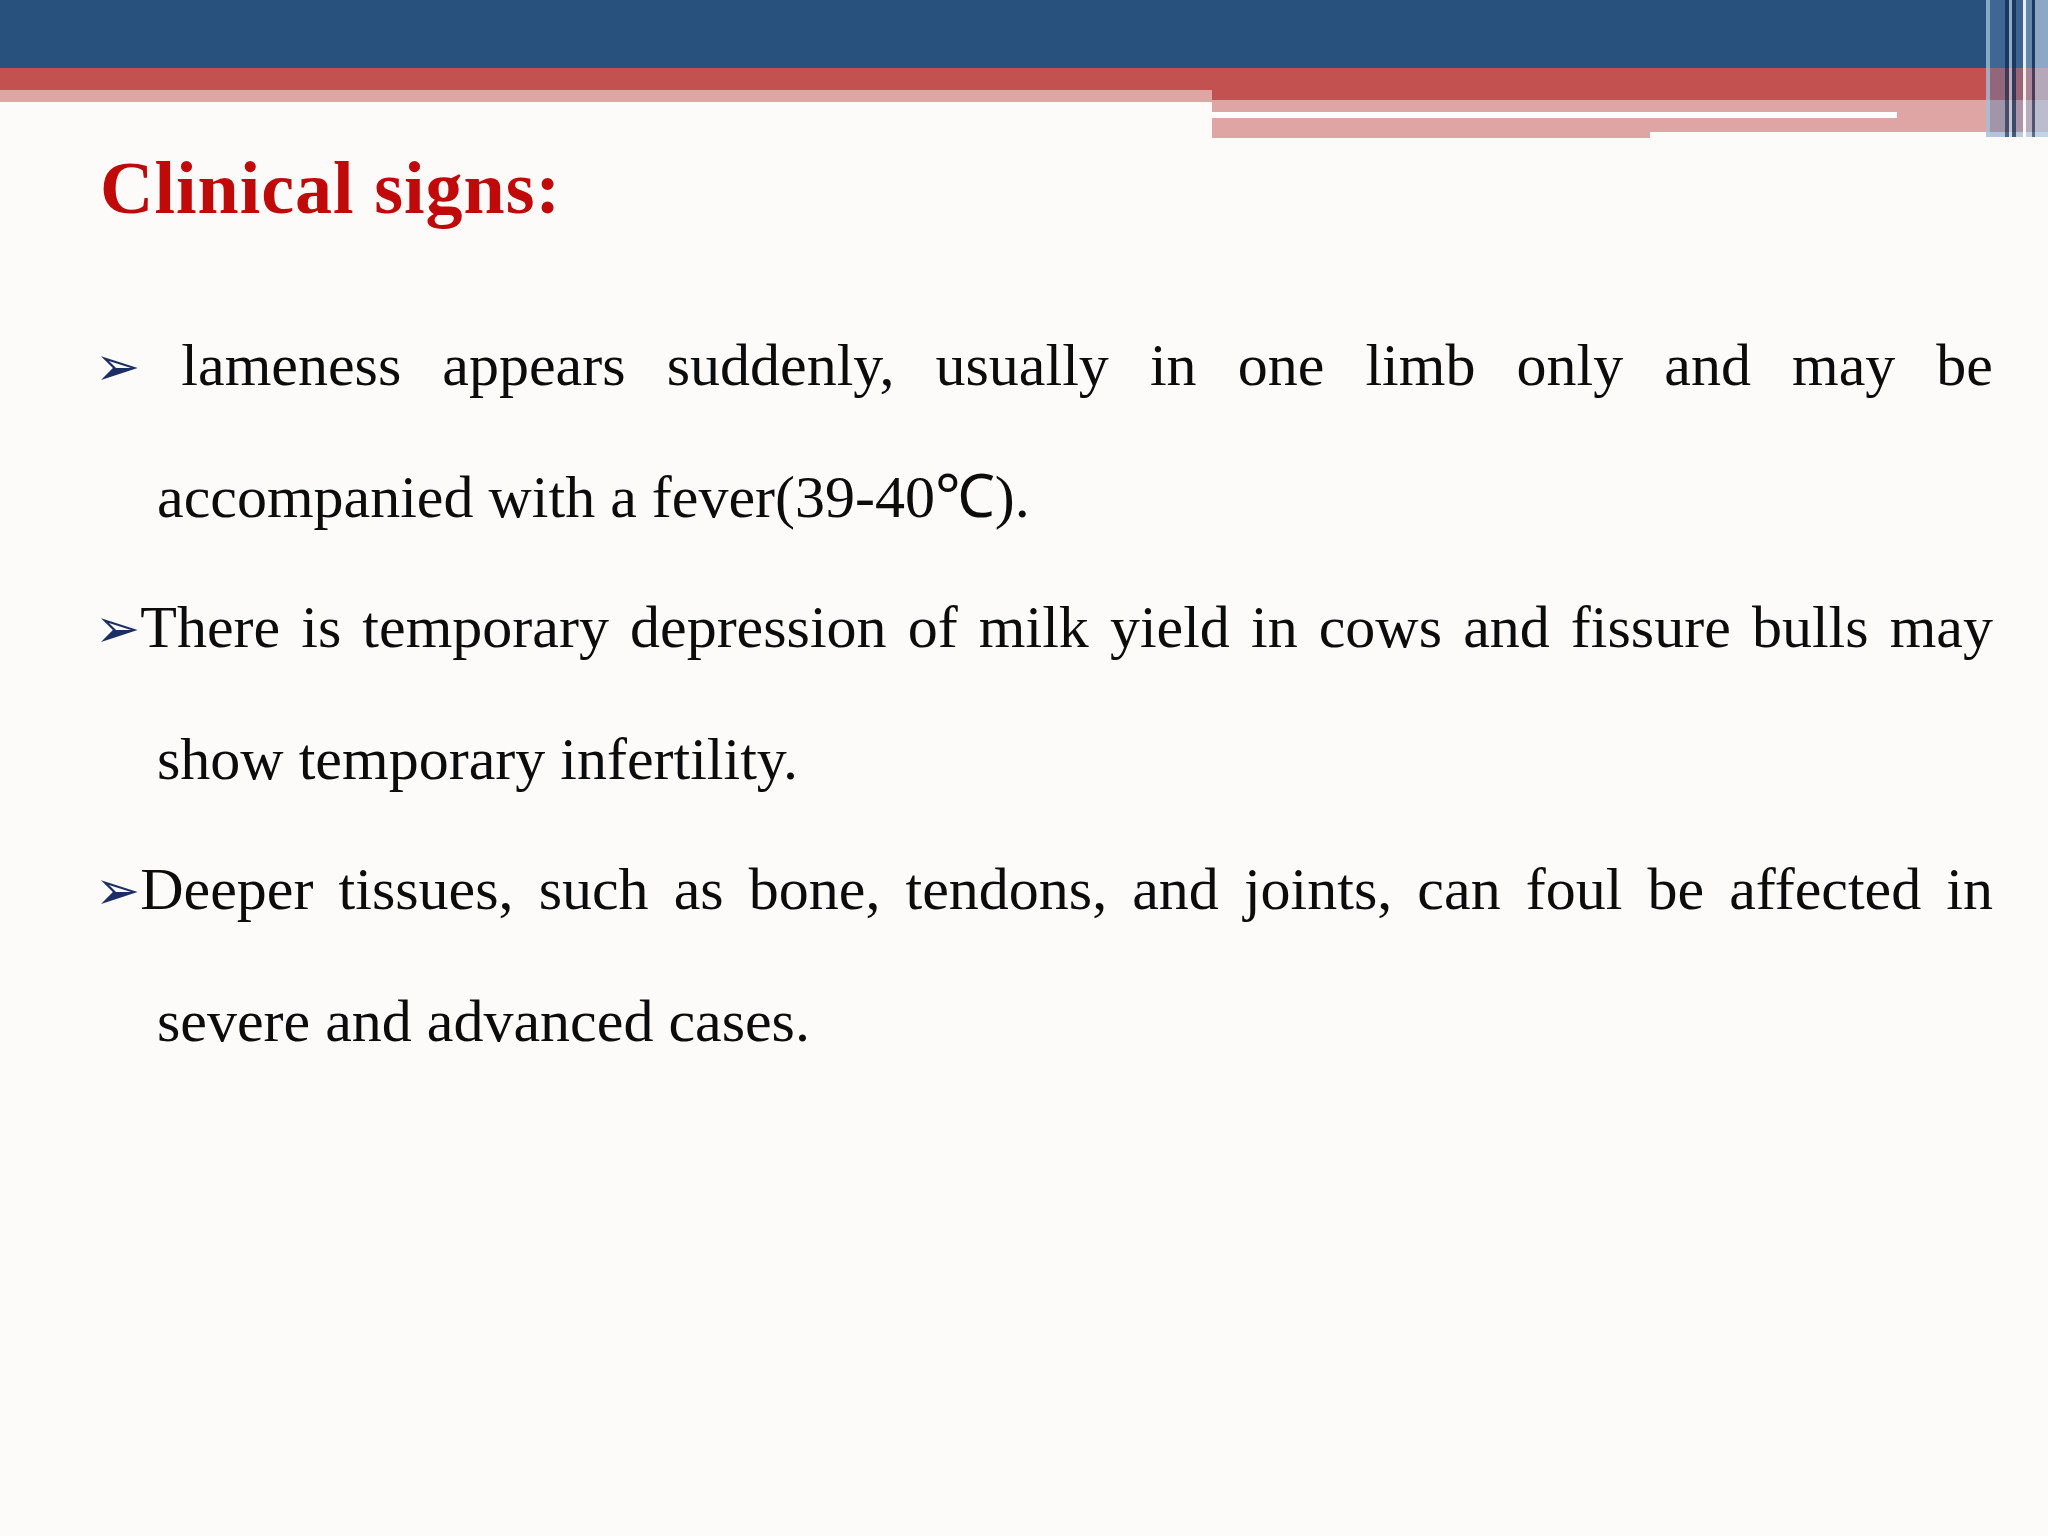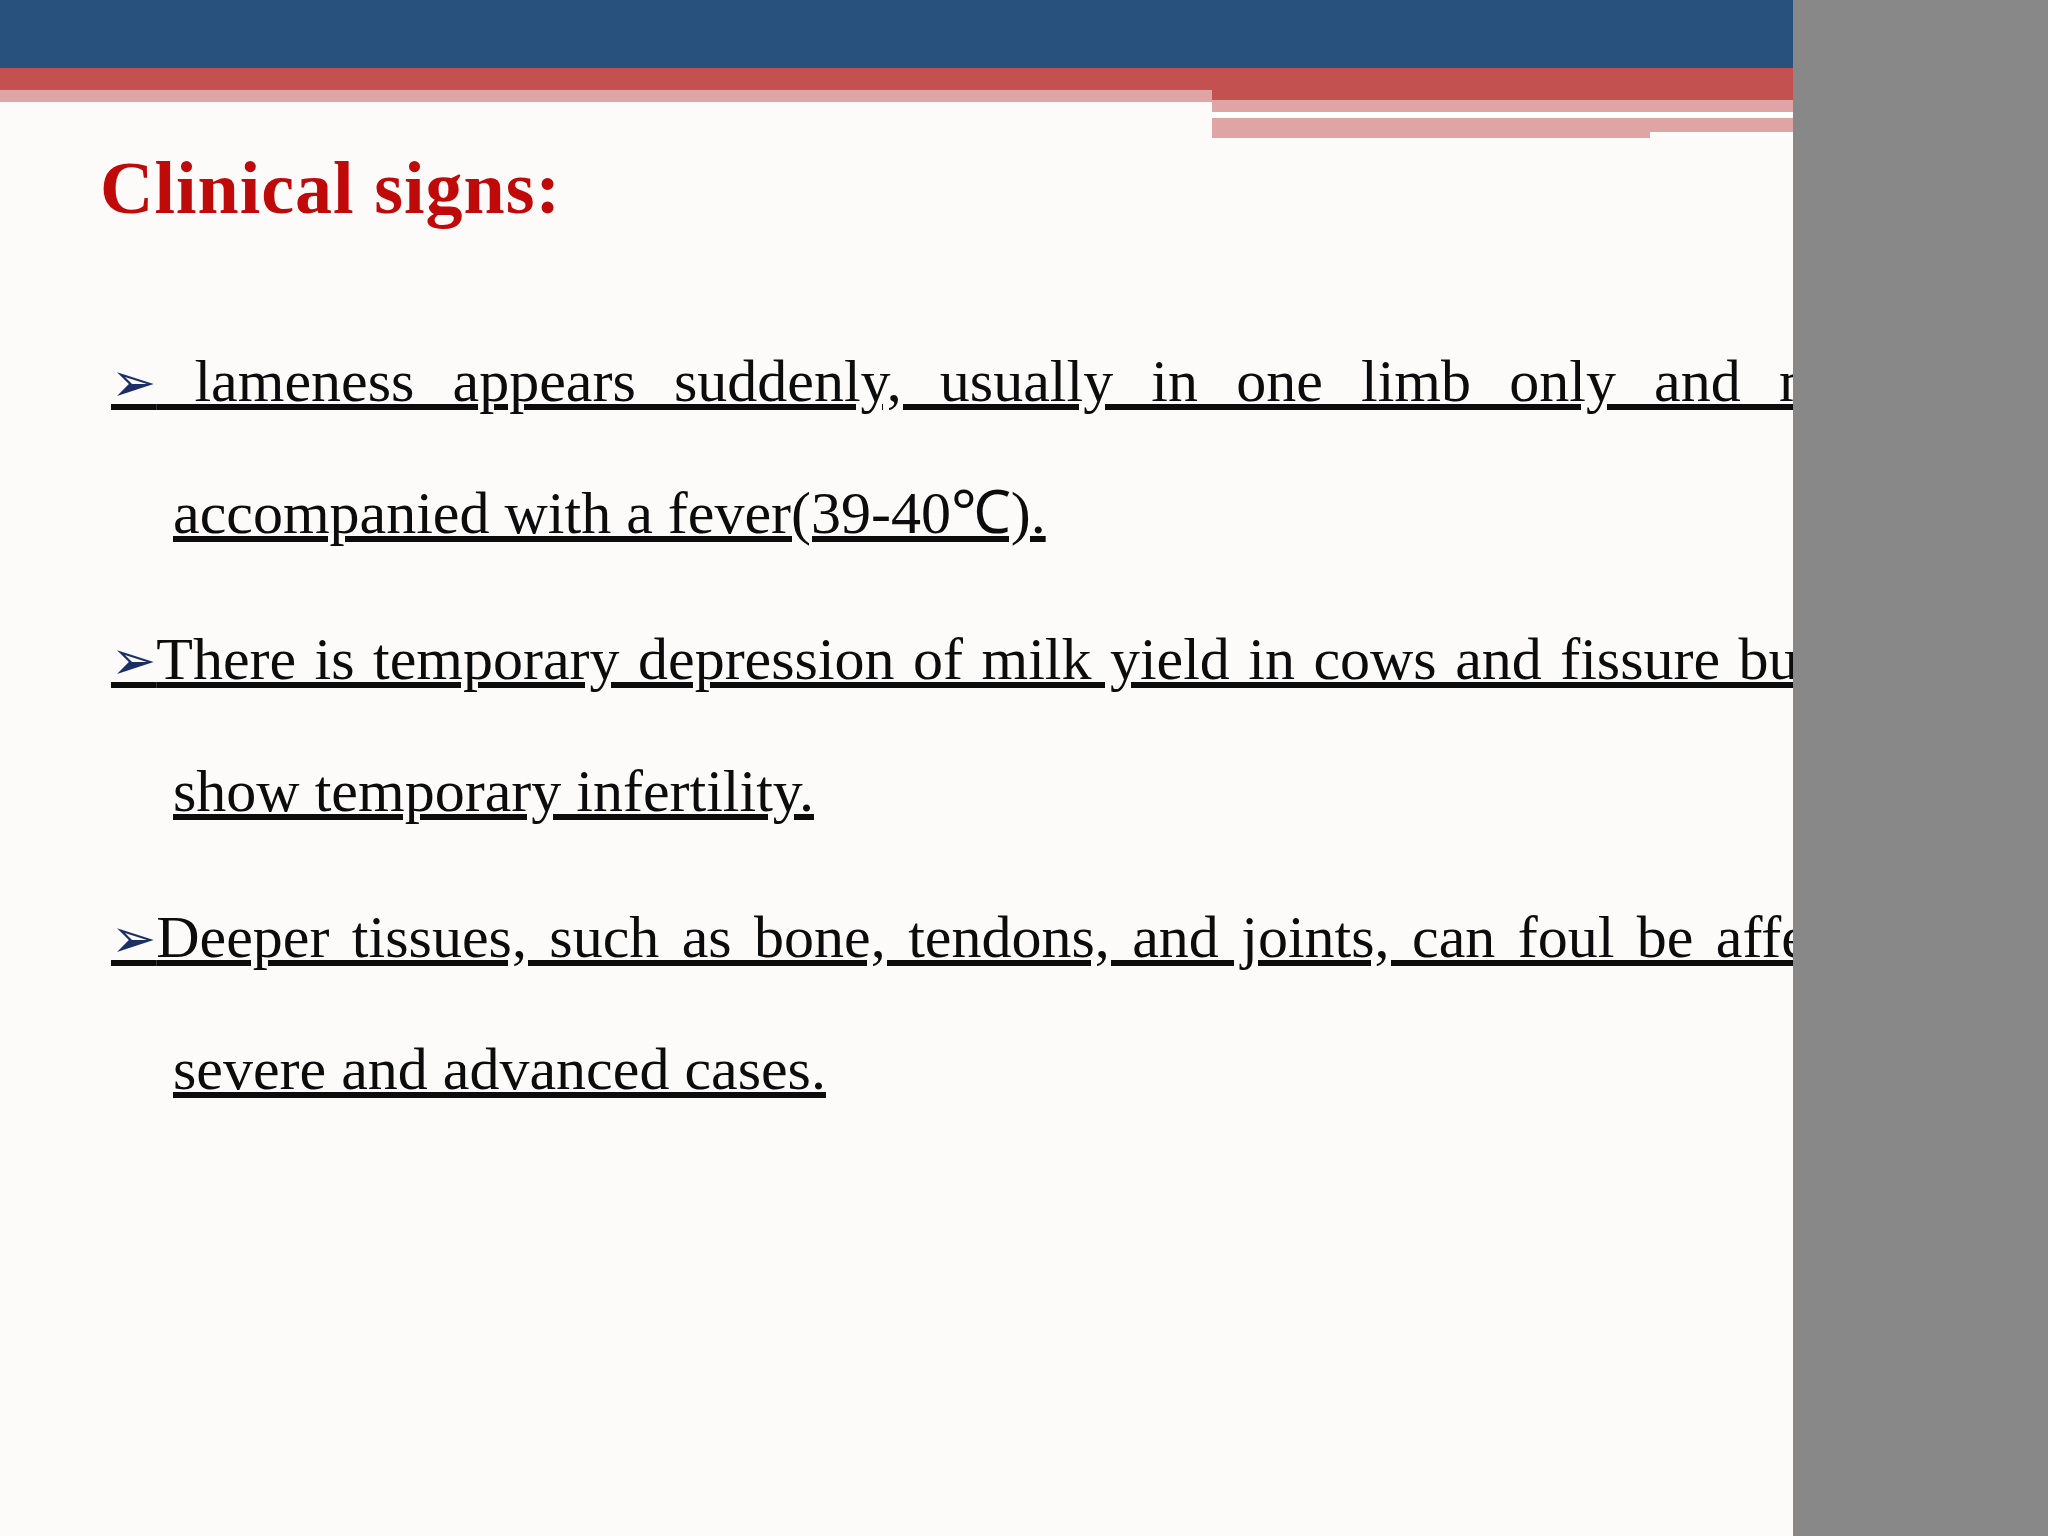--- a/index.html
+++ b/index.html
@@ -1,18 +1,18 @@
 <!DOCTYPE html>
 <html style="--background: #fcfbfa; --header_blue: #28517e; --header_red: #c25150; --header_pink: #dfa4a4; --title_red: #c00a0a; --bullet_navy: #1b2f66; --body_text: #0c0c0c;"><head>
 <meta charset="utf-8">
 <style>
   html,body{margin:0;padding:0;background:#888;}
   .slide{
     position:relative;
-    width:1793px;height:1536px;
+    width:2048px;height:1536px;
     background:var(--background,#fcfbfa);
     overflow:hidden;
     font-family:"Liberation Serif", serif;
   }
   
   .bar{position:absolute;}
   .bar-blue{left:0;top:0;width:2048px;height:68px;background:var(--header_blue);}
   .bar-red-full{left:0;top:68px;width:2048px;height:22px;background:var(--header_red);}
   .bar-red-right{left:1212px;top:90px;width:836px;height:10px;background:var(--header_red);}
   .bar-pink-left{left:0;top:90px;width:1212px;height:12px;background:var(--header_pink);}
@@ -45,25 +45,24 @@
   
   .body{
     position:absolute;
     left:95px;top:300px;
     width:1898px;
     font-size:60px;
     line-height:130px;
     color:var(--body_text);
   }
   .body p{
-    margin:16px;
+    margin:0;
     padding-left:62px;
     text-indent:-62px;
     text-align:justify;
-    text-decoration:underline;
   }
   .bullet-glyph{
     color:var(--bullet_navy);
     font-family:"DejaVu Sans", sans-serif;
     font-size:54px;
   }
 </style>
 </head>
 <body>
 

